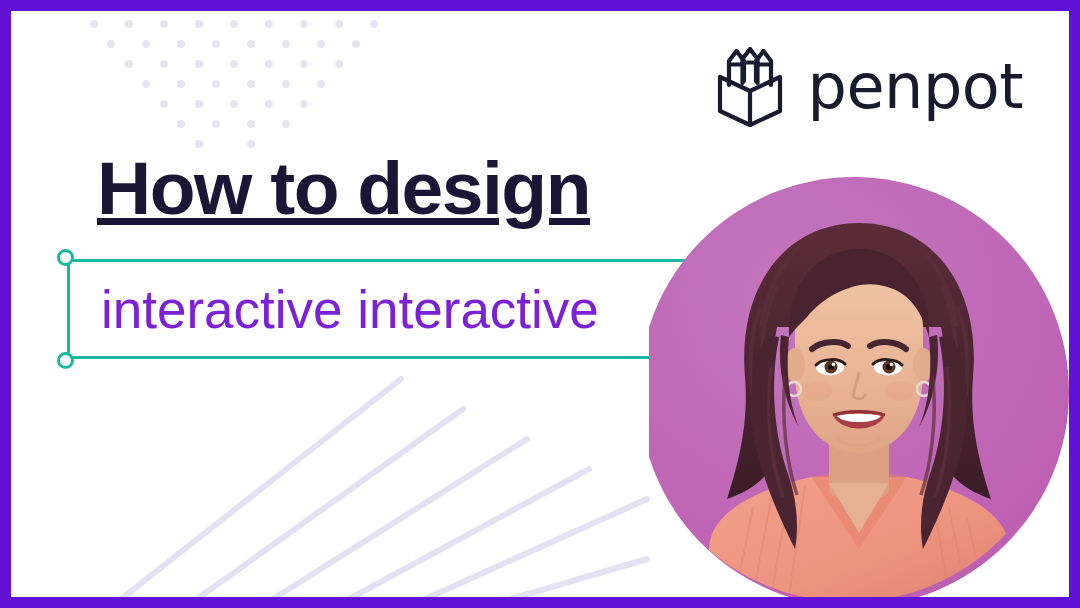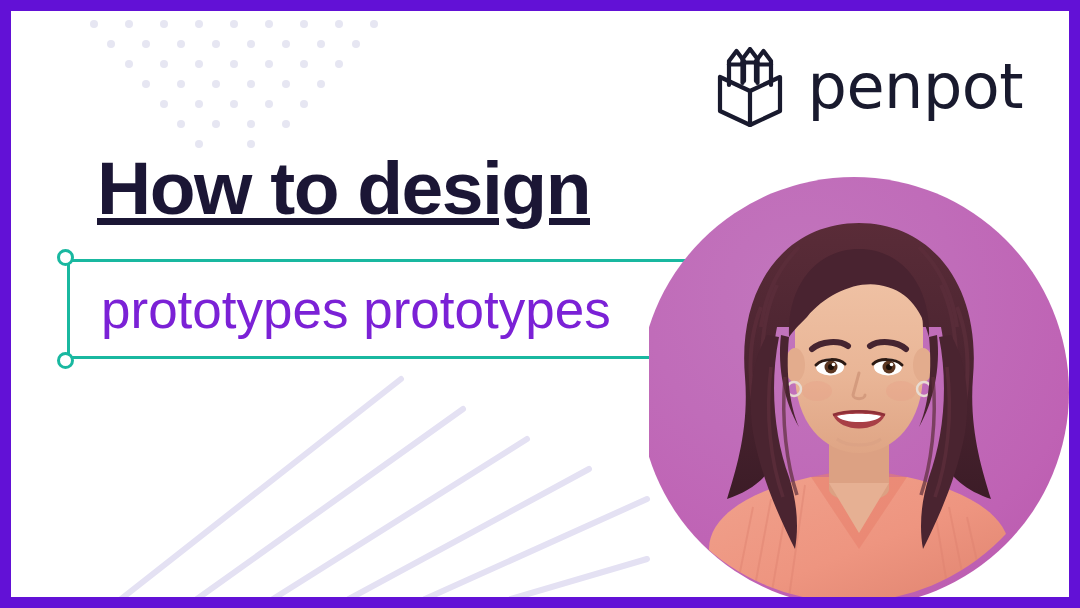--- a/index.html
+++ b/index.html
@@ -212,21 +212,21 @@
           <line x1="36" y1="44" x2="36" y2="78"></line>
         </g>
       </svg>
       <span id="logo-word">penpot</span>
     </div>
 
     <div id="headline">How to design</div>
 
     <div id="selection">
       <div id="selection-frame"></div>
-      <div id="subtitle">prototypes prototypes</div>
+      <div id="subtitle">interactive interactive</div>
       <div class="handle tl"></div>
       <div class="handle tr"></div>
       <div class="handle bl"></div>
       <div class="handle br"></div>
     </div>
 
     <div id="portrait-group">
       <div id="pink-circle"></div>
       <svg id="portrait-svg" viewBox="0 0 420 420" xmlns="http://www.w3.org/2000/svg">
         <defs>

